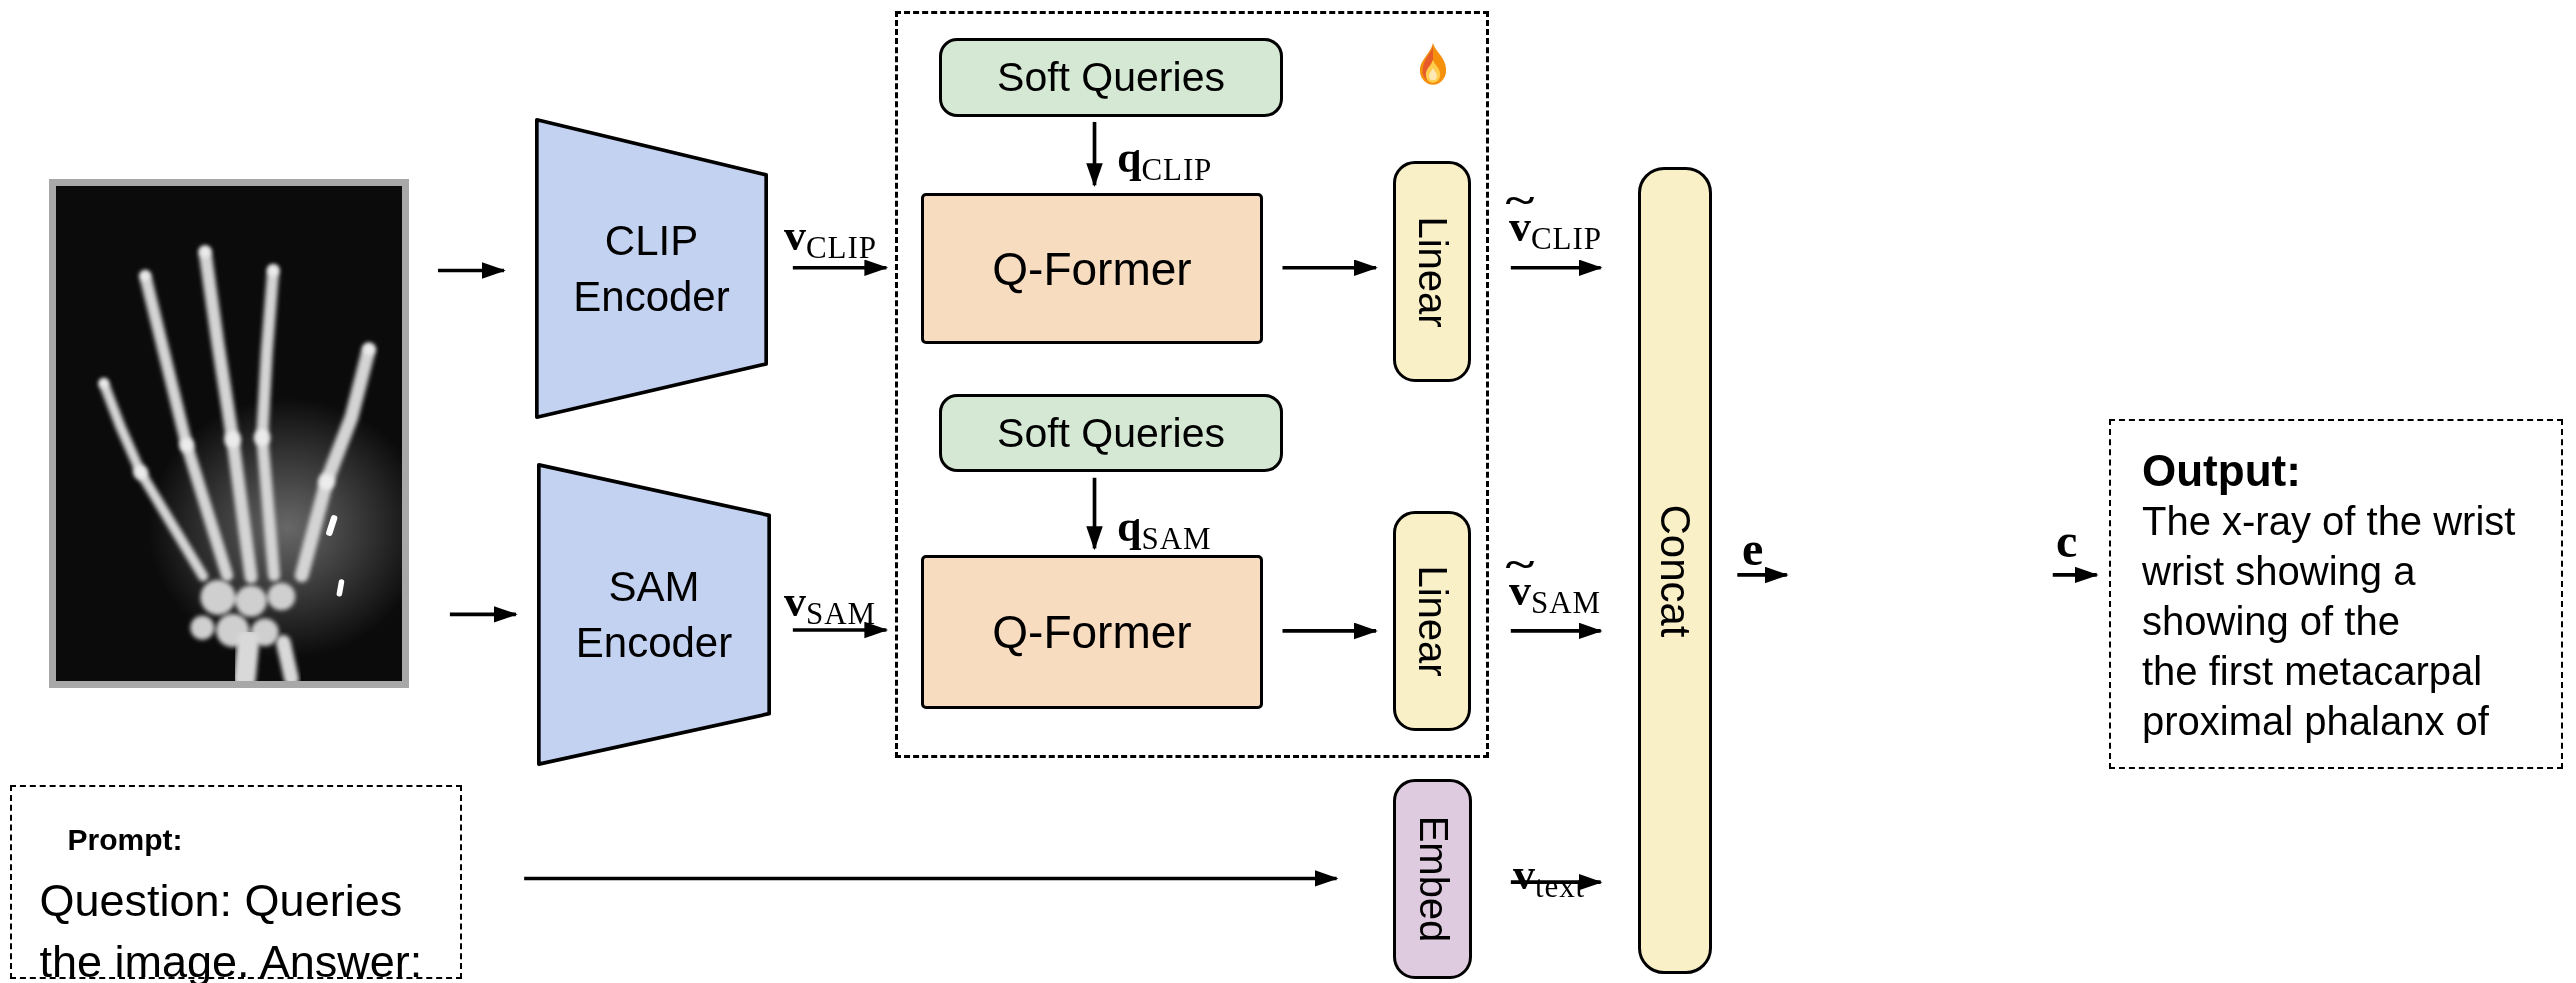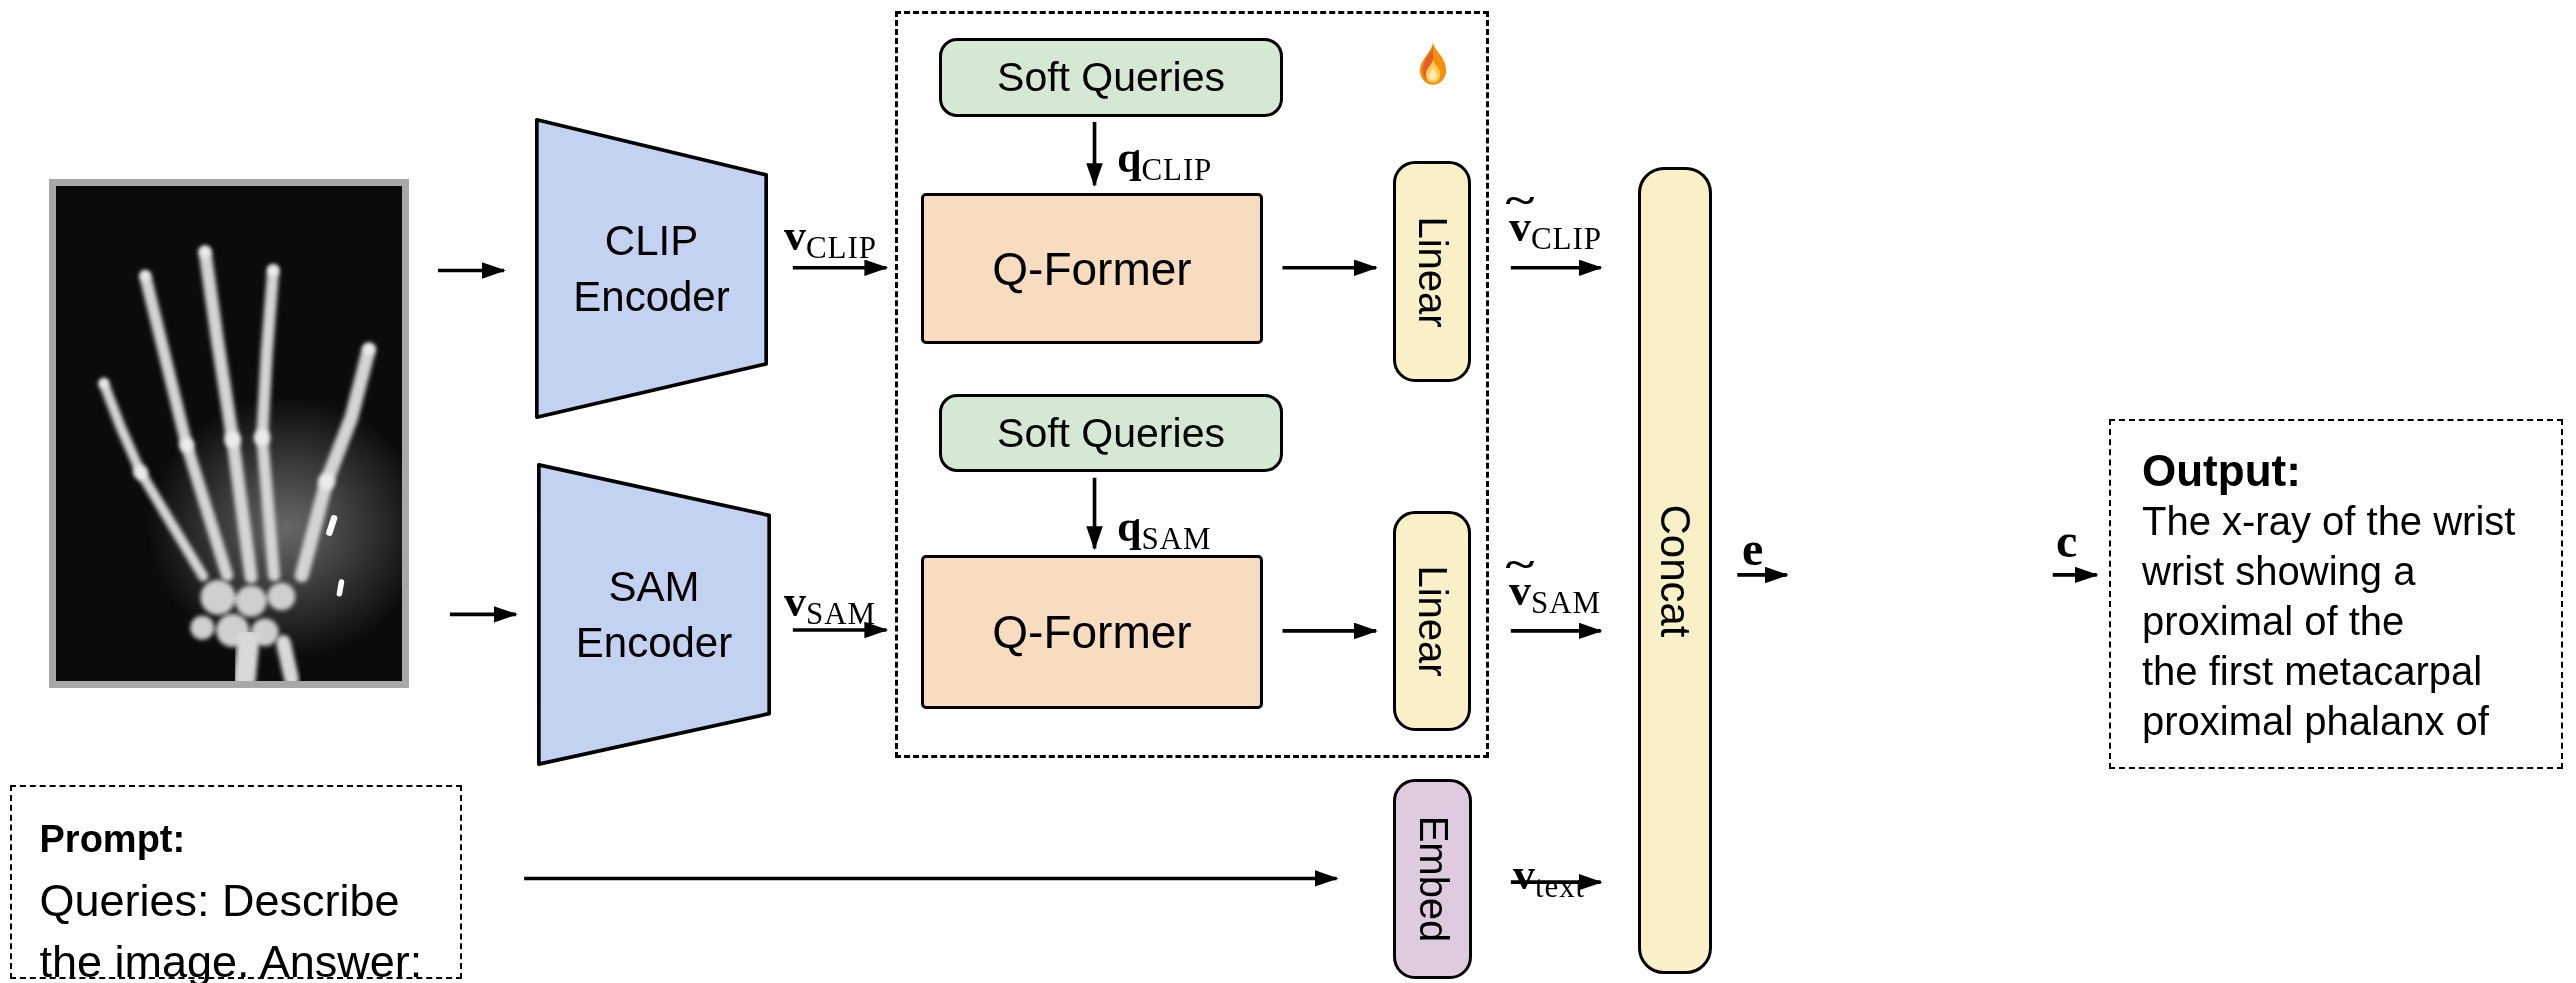--- a/index.html
+++ b/index.html
@@ -34,21 +34,21 @@
   .vtext{
     position:absolute;top:50%;left:50%;transform:translate(-50%,-50%) rotate(90deg);
     white-space:nowrap;font-size:40px;
   }
   .vtext.concat{font-size:42px;}
   
   .dashed{position:absolute;border:3.7px dashed #000;box-sizing:border-box;}
   .dashed-thin{position:absolute;border:2.8px dashed #000;box-sizing:border-box;}
   
   .textbox{padding:22px 0 0 27.5px;display:block;}
-  .tb-title{font-weight:bold;font-size:38px;line-height:61px;}
+  .tb-title{font-weight:bold;font-size:30px;line-height:61px;margin-left:28px;}
   .tb-line{font-size:45px;line-height:61px;}
   .outbox{padding:24px 0 0 31px;display:block;}
   .ob-title{font-weight:bold;font-size:44px;line-height:51px;}
   .ob-line{font-size:40px;line-height:50px;}
   
   .mlabel{
     position:absolute;font-family:"Liberation Serif","DejaVu Serif",serif;
     font-weight:bold;font-size:44px;line-height:1;white-space:nowrap;
   }
   .mbase-wrap{position:relative;display:inline-block;}
@@ -171,29 +171,29 @@
     <span class="vtext concat">Concat</span>
   </div>
 
   <div class="box pink" style="left:1393px;top:779px;width:79px;height:200px;">
     <span class="vtext">Embed</span>
   </div>
 
 
   <div class="dashed-thin textbox" style="left:10px;top:785px;width:452px;height:194px;">
     <div class="tb-title">Prompt:</div>
-    <div class="tb-line">Queries: Describe</div>
+    <div class="tb-line">Question: Queries</div>
     <div class="tb-line">the image. Answer:</div>
   </div>
 
   <div class="dashed-thin outbox" style="left:2109px;top:419px;width:454px;height:350px;">
     <div class="ob-title">Output:</div>
     <div class="ob-line">The x-ray of the wrist</div>
     <div class="ob-line">wrist showing a</div>
-    <div class="ob-line">proximal of the</div>
+    <div class="ob-line">showing of the</div>
     <div class="ob-line">the first metacarpal</div>
     <div class="ob-line">proximal phalanx of</div>
   </div>
 
   <div class="mlabel" style="left:784px;top:214px;">
     <span class="mbase">v</span><span class="msub">CLIP</span>
   </div>
   <div class="mlabel" style="left:784px;top:580px;">
     <span class="mbase">v</span><span class="msub">SAM</span>
   </div>

